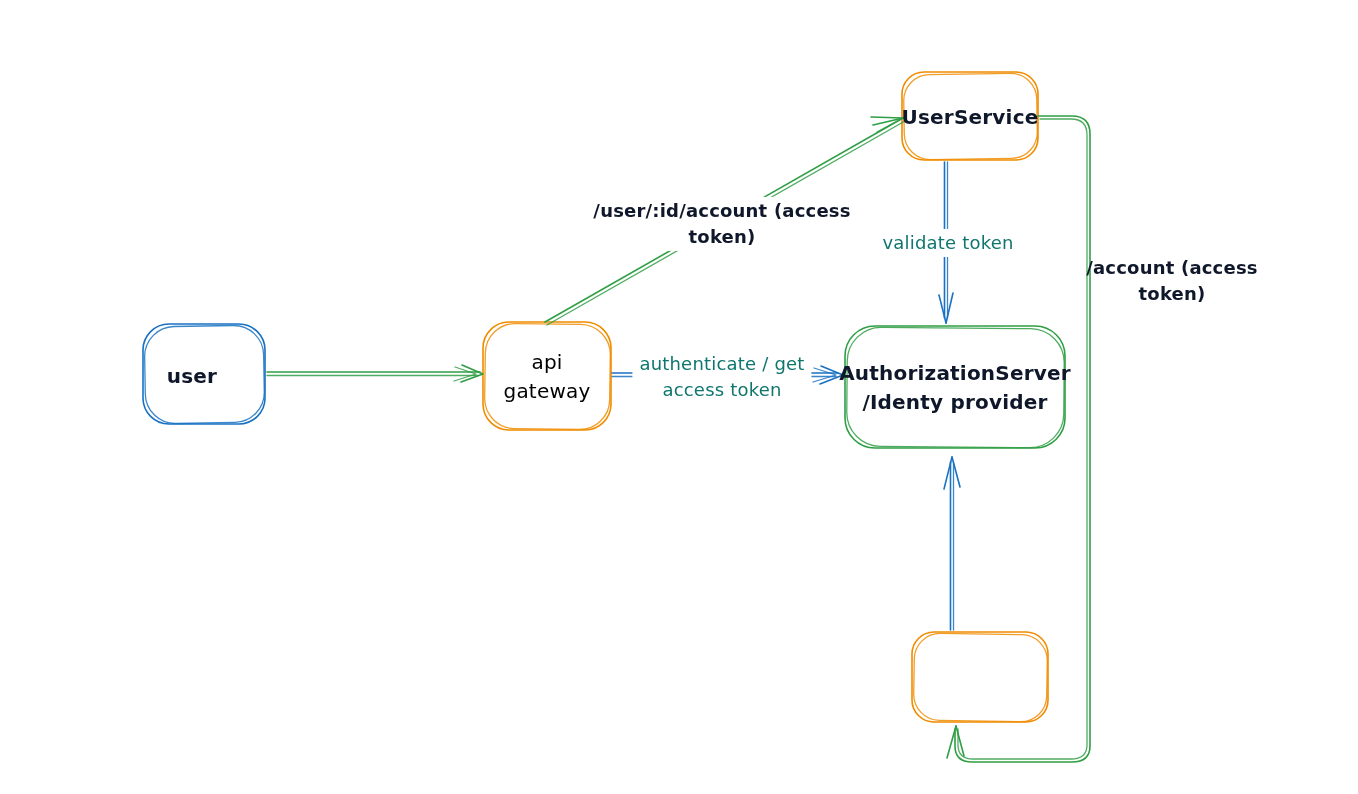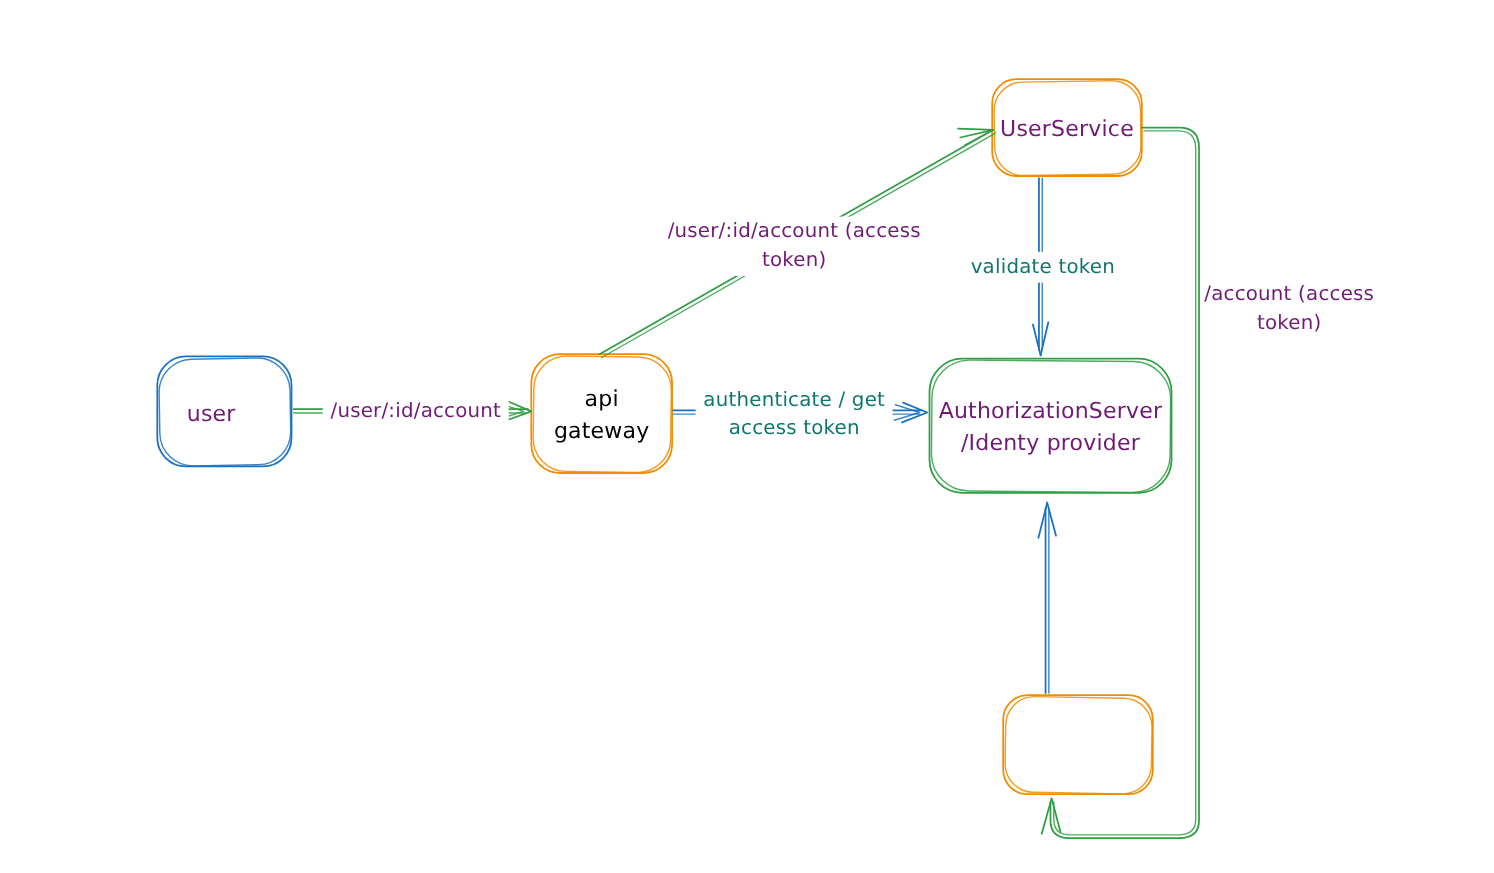--- a/index.html
+++ b/index.html
@@ -9,21 +9,21 @@
   .s{fill:none;stroke-width:1.6;stroke-linecap:round;stroke-linejoin:round;}
   .s2{fill:none;stroke-width:1.3;stroke-linecap:round;stroke-linejoin:round;opacity:.85;}
   .blue{stroke:#1971c2;}
   .green{stroke:#2f9e44;}
   .orange{stroke:#f08c00;}
   .lbl{position:absolute;transform:translate(-50%,-50%);white-space:pre-line;
        text-align:center;line-height:1.45;letter-spacing:.2px;}
   .node-lbl{font-size:20px;}
   .edge-lbl{font-size:18px;}
   .bg{background:#ffffff;padding:1px 7px;}
-  .c-green{color:#701a75;}
+  .c-green{color:#0f172a;font-weight:bold;}
   .c-blue{color:#0f766e;}
   .c-orange{color:#000000;}
 </style>
 </head>
 <body>
 
 <div class="stage">
 
   <svg width="1358" height="794" viewBox="0 0 1358 794">
 
@@ -104,21 +104,20 @@
     </g>
   </svg>
 
   <div class="lbl node-lbl c-green" style="left:192px;top:376px;text-align:center;">user</div>
   <div class="lbl node-lbl c-orange" style="left:547px;top:377px;">api
 gateway</div>
   <div class="lbl node-lbl c-green" style="left:970px;top:117px;">UserService</div>
   <div class="lbl node-lbl c-green" style="left:955px;top:388px;">AuthorizationServer
 /Identy provider</div>
 
-  <div class="lbl edge-lbl bg c-green" style="left:378px;top:374px;">/user/:id/account</div>
   <div class="lbl edge-lbl bg c-green" style="left:722px;top:224px;">/user/:id/account (access
 token)</div>
   <div class="lbl edge-lbl bg c-blue" style="left:722px;top:377px;">authenticate / get
 access token</div>
   <div class="lbl edge-lbl bg c-blue" style="left:948px;top:243px;">validate token</div>
   <div class="lbl edge-lbl c-green" style="left:1172px;top:281px;">/account (access token)</div>
 
 </div>
 
 </body></html>

